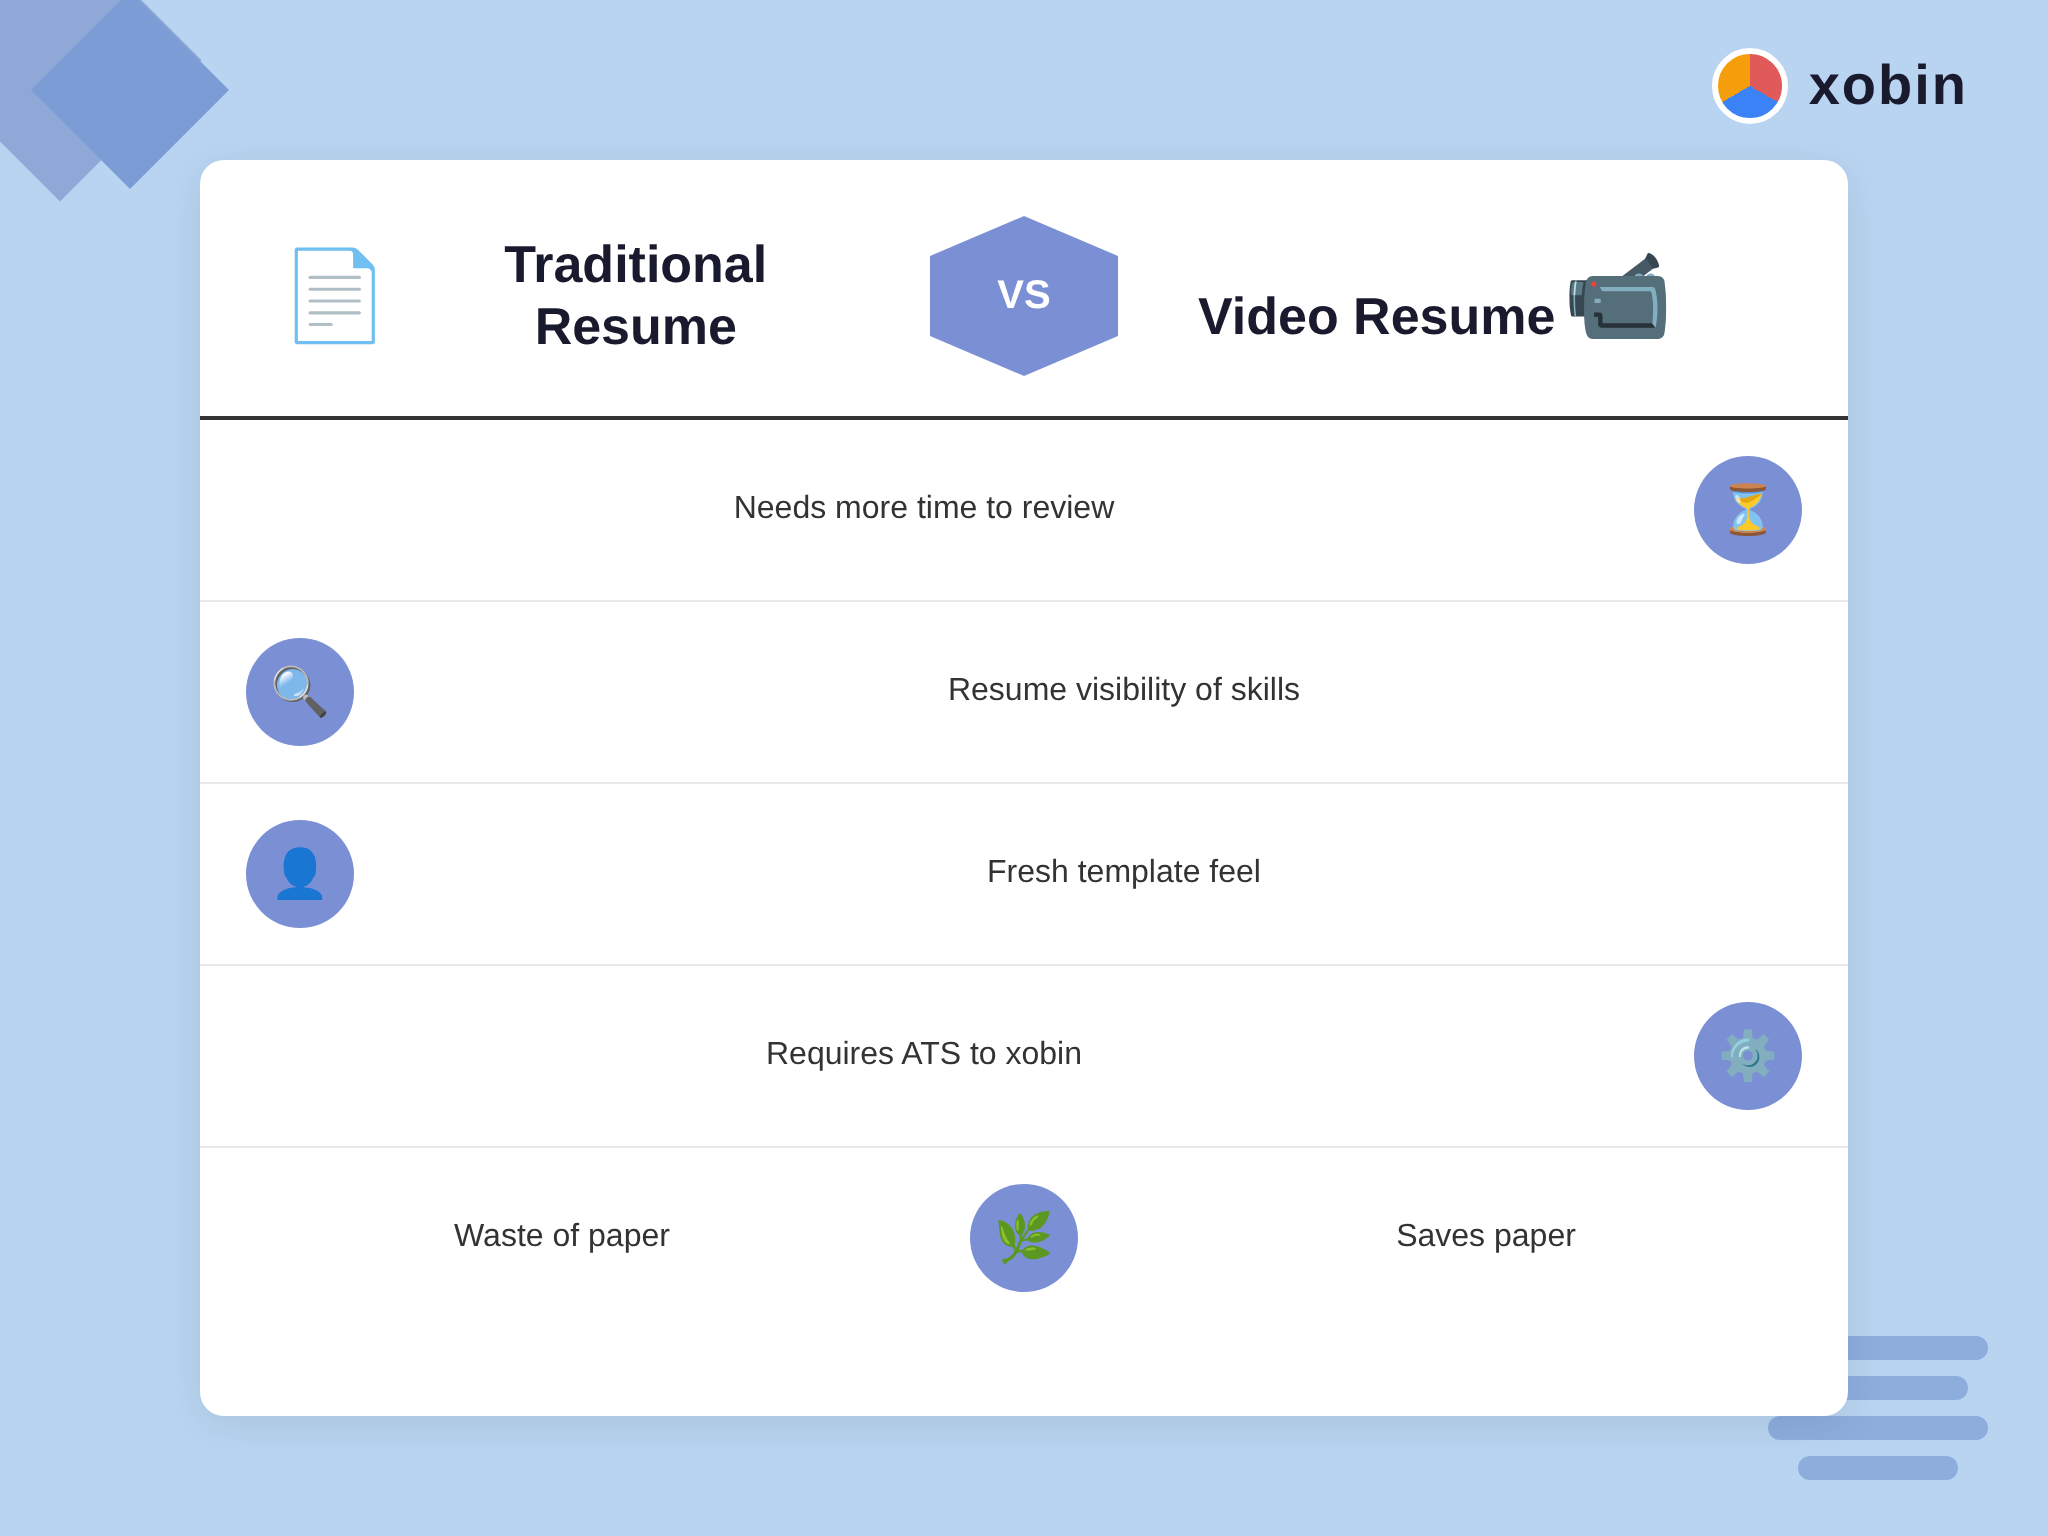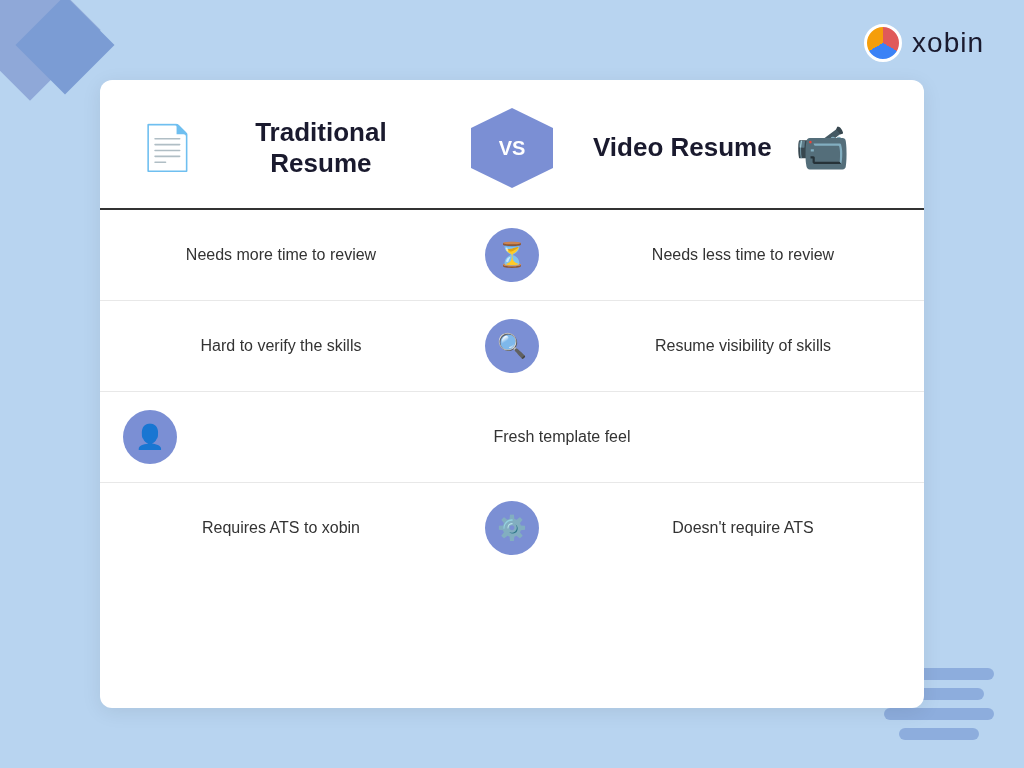--- a/index.html
+++ b/index.html
@@ -68,21 +68,21 @@
     }
     .logo-icon {
       width: 38px; height: 38px;
       border-radius: 50%;
       background: conic-gradient(#e05a5a 0deg 120deg, #3b82f6 120deg 240deg, #f59e0b 240deg 360deg);
       border: 3px solid white;
       position: relative;
     }
     .logo-text {
       font-size: 28px;
-      font-weight: 400;
+      font-weight: 700;
       color: #1a1a2e;
       letter-spacing: 1px;
     }
 
     
     .card {
       position: absolute;
       top: 80px; left: 100px; right: 100px; bottom: 60px;
       background: white;
       border-radius: 12px;
@@ -104,41 +104,41 @@
     .header-left {
       display: flex;
       align-items: center;
       gap: 16px;
       flex: 1;
       justify-content: flex-end;
       padding-right: 30px;
     }
     .header-right {
       display: flex;
-      align-items: center;
-      gap: 24px;
+      align-items: flex-end;
+      gap: 4px;
       flex: 1;
       justify-content: flex-start;
       padding-left: 30px;
     }
 
     .resume-icon {
       font-size: 44px;
     }
 
     .header-title {
       font-size: 26px;
       font-weight: 800;
       color: #1a1a2e;
       line-height: 1.2;
       text-align: center;
     }
 
     .vs-badge {
-      width: 82px; height: 80px;
+      width: 94px; height: 80px;
       background: #7b8fd4;
       clip-path: polygon(50% 0%, 100% 25%, 100% 75%, 50% 100%, 0% 75%, 0% 25%);
       display: flex;
       align-items: center;
       justify-content: center;
       flex-shrink: 0;
       margin: 0 10px;
     }
     .vs-text {
       color: white;
@@ -232,37 +232,41 @@
       <span class="resume-icon">📹</span>
     </div>
   </div>
 
   <div class="card-body" id="rows-container">
   <div class="comparison-row">
       <div class="col-left">Needs more time to review</div>
       <div class="col-center">
         <div class="center-icon-circle">⏳</div>
       </div>
-      <div class="col-right">Needs less time to review</div>
-    </div>
-      <div class="comparison-row">
-      <div class="col-left">Hard to verify the skills</div>
+    </div>
+      <div class="comparison-row">
       <div class="col-center">
         <div class="center-icon-circle">🔍</div>
       </div>
       <div class="col-right">Resume visibility of skills</div>
     </div>
       <div class="comparison-row">
       <div class="col-center">
         <div class="center-icon-circle">👤</div>
       </div>
       <div class="col-right">Fresh template feel</div>
     </div>
       <div class="comparison-row">
       <div class="col-left">Requires ATS to xobin</div>
       <div class="col-center">
         <div class="center-icon-circle">⚙️</div>
       </div>
-      <div class="col-right">Doesn't require ATS</div>
+    </div>
+      <div class="comparison-row">
+      <div class="col-left">Waste of paper</div>
+      <div class="col-center">
+        <div class="center-icon-circle">🌿</div>
+      </div>
+      <div class="col-right">Saves paper</div>
     </div>
     </div>
 
 </div>
 
 </body></html>

